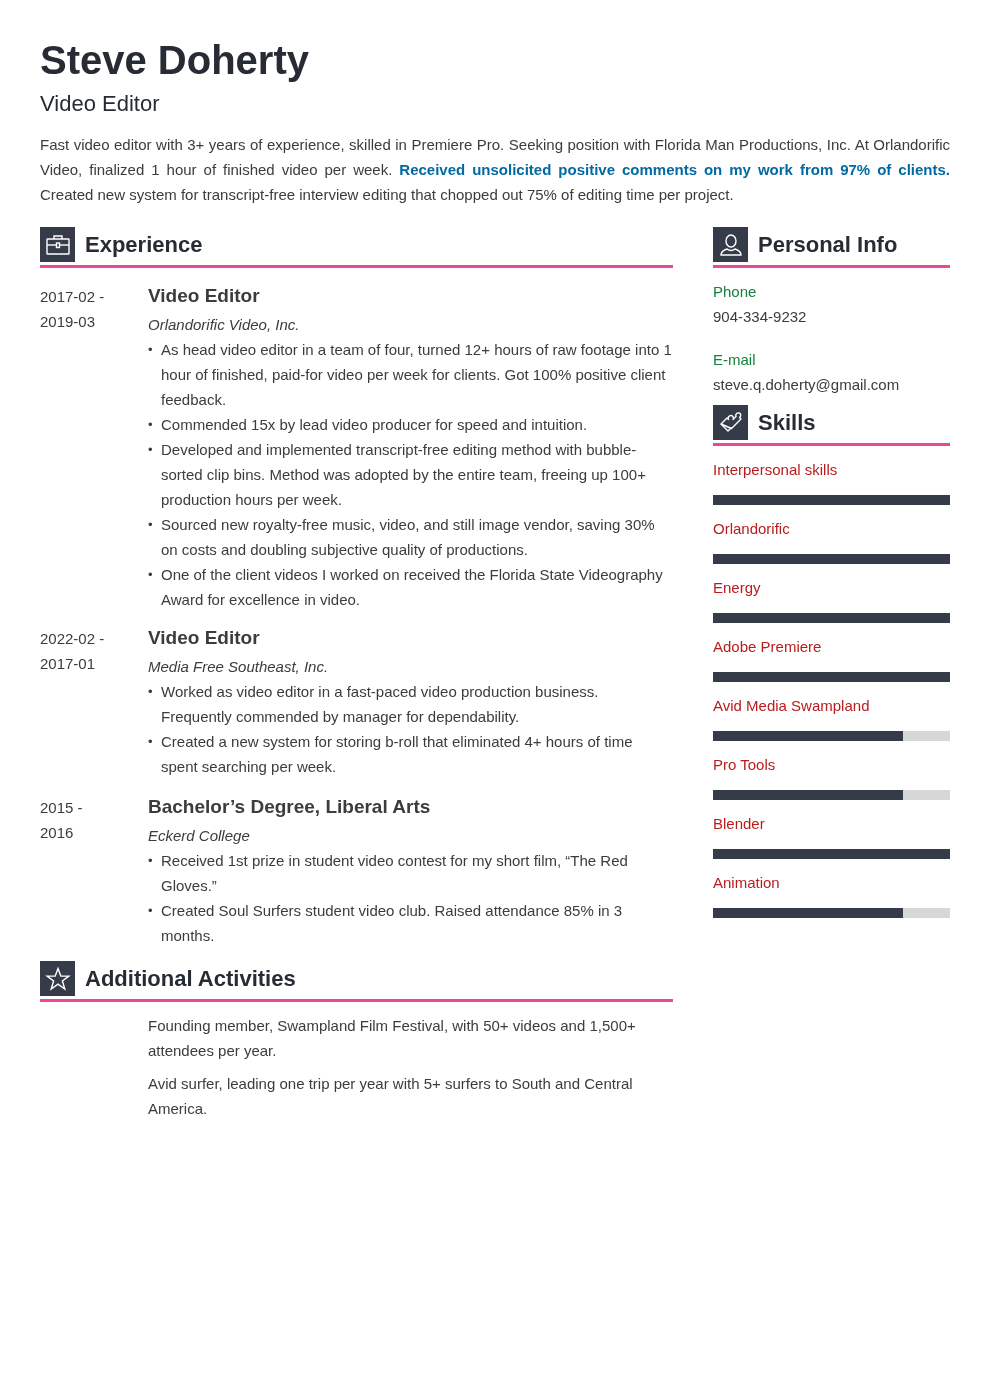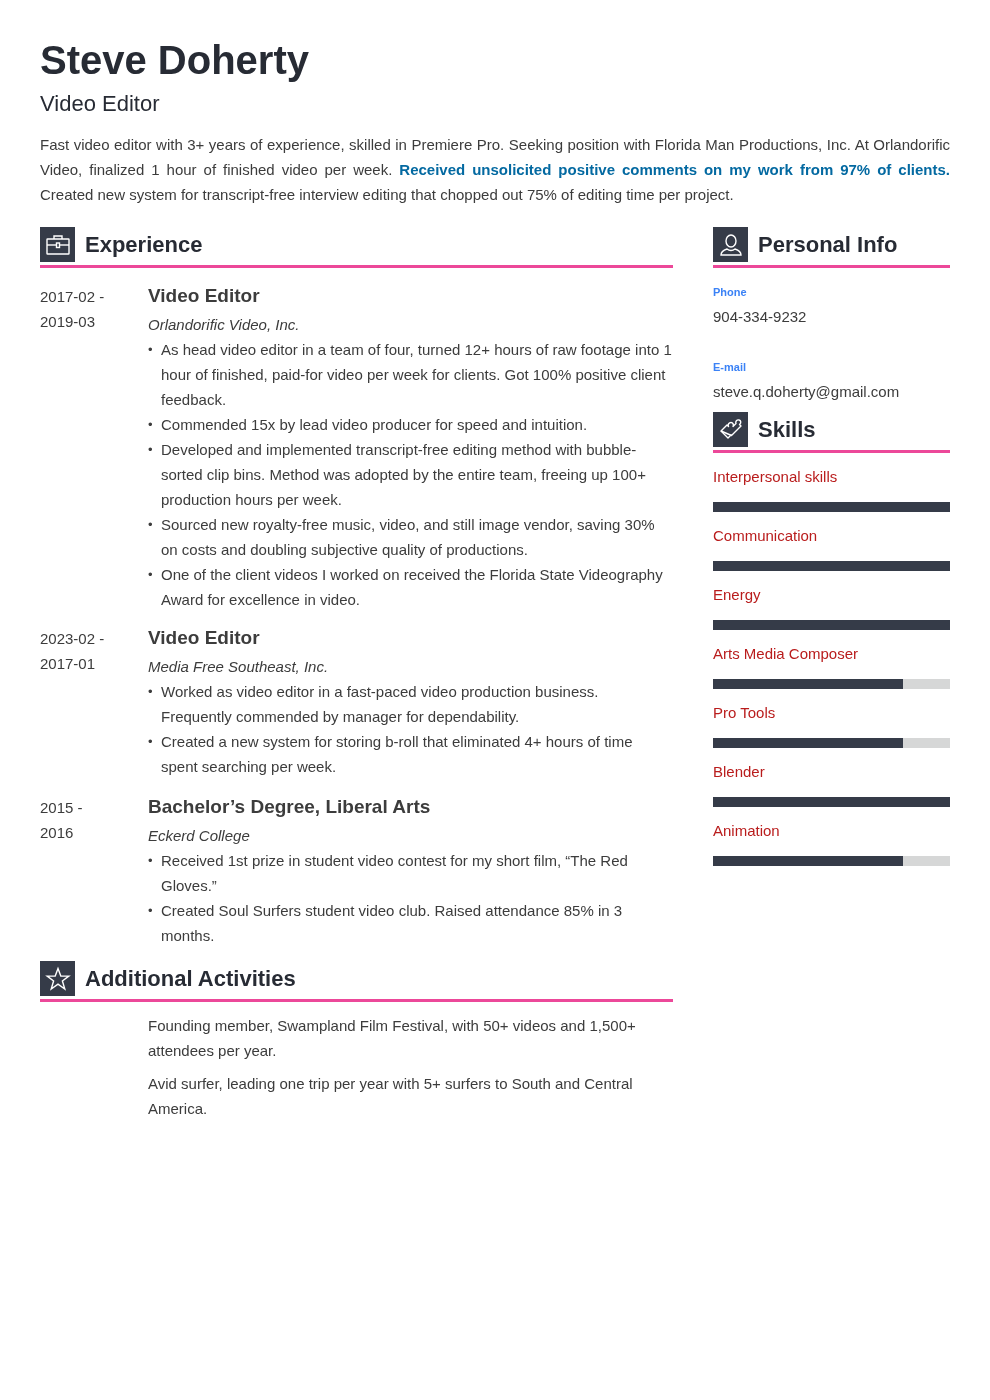--- a/index.html
+++ b/index.html
@@ -24,21 +24,21 @@
     .entry-body { margin-left: 108px; }
     .entry-role { font-size: 19px; font-weight: bold; color: #3c3c3c; line-height: 28px; }
     .entry-org { font-size: 15px; font-style: italic; line-height: 25px; color: #3c3c3c; margin-top: 2px; }
     .bullets { list-style: none; }
     .bullets li { position: relative; padding-left: 13px; font-size: 15px; line-height: 25px; color: #3c3c3c; }
     .bullets li::before { content: "\2022"; position: absolute; left: 0; top: 0; font-size: 13px; }
 
     .activities { margin-left: 108px; margin-top: 11px; }
     .activities p { font-size: 15px; line-height: 25px; color: #3c3c3c; margin-bottom: 8px; }
 
-    .info-label { font-size: 11px; font-weight: bold; color: #3b82f6; margin-top: 14px; line-height: 20px; }
+    .info-label { font-size: 15px; font-weight: normal; color: #15803d; margin-top: 14px; line-height: 20px; }
     .info-value { font-size: 15px; color: #3c3c3c; margin-top: 5px; line-height: 20px; }
 
     .skill { margin-top: 14px; }
     .skill-name { font-size: 15px; color: #b91c1c; line-height: 20px; }
     .skill-bar { margin-top: 15px; width: 237px; height: 10px; background: #d6d7d7; position: relative; }
     .skill-fill { position: absolute; left: 0; top: 0; height: 10px; background: #353b48; }
   </style>
 </head>
 <body>
 
@@ -76,21 +76,21 @@
           <li>Commended 15x by lead video producer for speed and intuition.</li>
           <li>Developed and implemented transcript-free editing method with bubble-sorted clip bins. Method was adopted by the entire team, freeing up 100+ production hours per week.</li>
           <li>Sourced new royalty-free music, video, and still image vendor, saving 30% on costs and doubling subjective quality of productions.</li>
           <li>One of the client videos I worked on received the Florida State Videography Award for excellence in video.</li>
         </ul>
       </div>
     </div>
 
     <div class="entry" style="margin-top:12px;">
       <div class="entry-date">
-        <div>2023-02 -</div>
+        <div>2022-02 -</div>
         <div>2017-01</div>
       </div>
       <div class="entry-body">
         <div class="entry-role">Video Editor</div>
         <div class="entry-org">Media Free Southeast, Inc.</div>
         <ul class="bullets">
           <li>Worked as video editor in a fast-paced video production business. Frequently commended by manager for dependability.</li>
           <li>Created a new system for storing b-roll that eliminated 4+ hours of time spent searching per week.</li>
         </ul>
       </div>
@@ -138,21 +138,21 @@
       <div class="section-icon">
         <svg viewBox="0 0 26 26" fill="none" stroke="#fff" stroke-width="1.4">
           <ellipse cx="13" cy="9" rx="5" ry="6"></ellipse>
           <path d="M3 23c0-3 3-5 6-6 1.2 1 2.5 1.5 4 1.5s2.8-.5 4-1.5c3 1 6 3 6 6z"></path>
         </svg>
       </div>
       <h2 class="section-title">Personal Info</h2>
     </div>
     <div class="info-label">Phone</div>
     <div class="info-value">904-334-9232</div>
-    <div class="info-label" style="margin-top:30px;">E-mail</div>
+    <div class="info-label" style="margin-top:23px;">E-mail</div>
     <div class="info-value">steve.q.doherty@gmail.com</div>
   </section>
 
   <section style="margin-top:10px;">
     <div class="section-head">
       <div class="section-icon">
         <svg viewBox="0 0 26 26" fill="none" stroke="#fff" stroke-width="1.4" stroke-linejoin="round">
           <path d="M3 14l6-6 1.5 1.5c-1-2 .5-4 2.5-4s3 2.2 2 4L16.5 8 18 6.5c-1-2 1-4 3-3.5s2.5 3 .5 4.5L23 9l-9.5 9.5z"></path>
           <path d="M3 14l7 7 3.5-3.5"></path>
         </svg>
@@ -160,33 +160,39 @@
       <h2 class="section-title">Skills</h2>
     </div>
     <div id="skills-list">
         <div class="skill">
           <div class="skill-name">Interpersonal skills</div>
           <div class="skill-bar">
             <div class="skill-fill" style="width: 100%;"></div>
           </div>
         </div>
         <div class="skill">
-          <div class="skill-name">Communication</div>
+          <div class="skill-name">Orlandorific</div>
           <div class="skill-bar">
             <div class="skill-fill" style="width: 100%;"></div>
           </div>
         </div>
         <div class="skill">
           <div class="skill-name">Energy</div>
           <div class="skill-bar">
             <div class="skill-fill" style="width: 100%;"></div>
           </div>
         </div>
         <div class="skill">
-          <div class="skill-name">Arts Media Composer</div>
+          <div class="skill-name">Adobe Premiere</div>
+          <div class="skill-bar">
+            <div class="skill-fill" style="width: 100%;"></div>
+          </div>
+        </div>
+        <div class="skill">
+          <div class="skill-name">Avid Media Swampland</div>
           <div class="skill-bar">
             <div class="skill-fill" style="width: 80%;"></div>
           </div>
         </div>
         <div class="skill">
           <div class="skill-name">Pro Tools</div>
           <div class="skill-bar">
             <div class="skill-fill" style="width: 80%;"></div>
           </div>
         </div>

